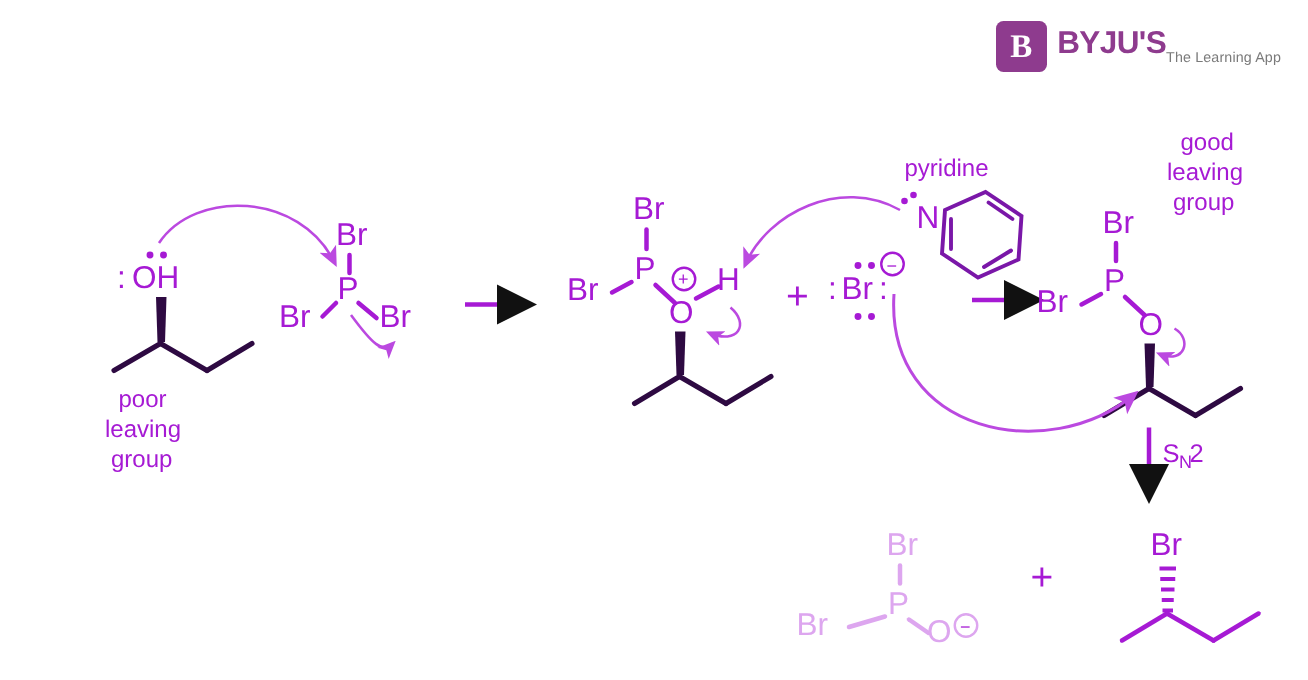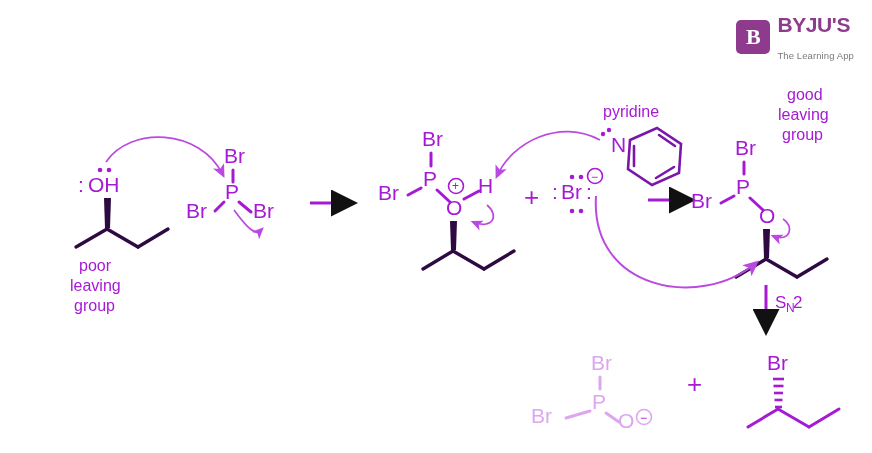--- a/index.html
+++ b/index.html
@@ -45,21 +45,21 @@
   }
   .logo-mark span {
     color: #ffffff;
     font-size: 22px;
     font-weight: bold;
     font-family: "Liberation Serif", serif;
     line-height: 1;
   }
   .logo-text {
     display: flex;
-    flex-direction: column;
+    flex-direction: row;
     line-height: 1;
   }
   .logo-title {
     color: #8e3b8e;
     font-size: 21px;
     font-weight: bold;
     letter-spacing: -0.4px;
   }
   .logo-sub {
     color: #7a7a7a;

